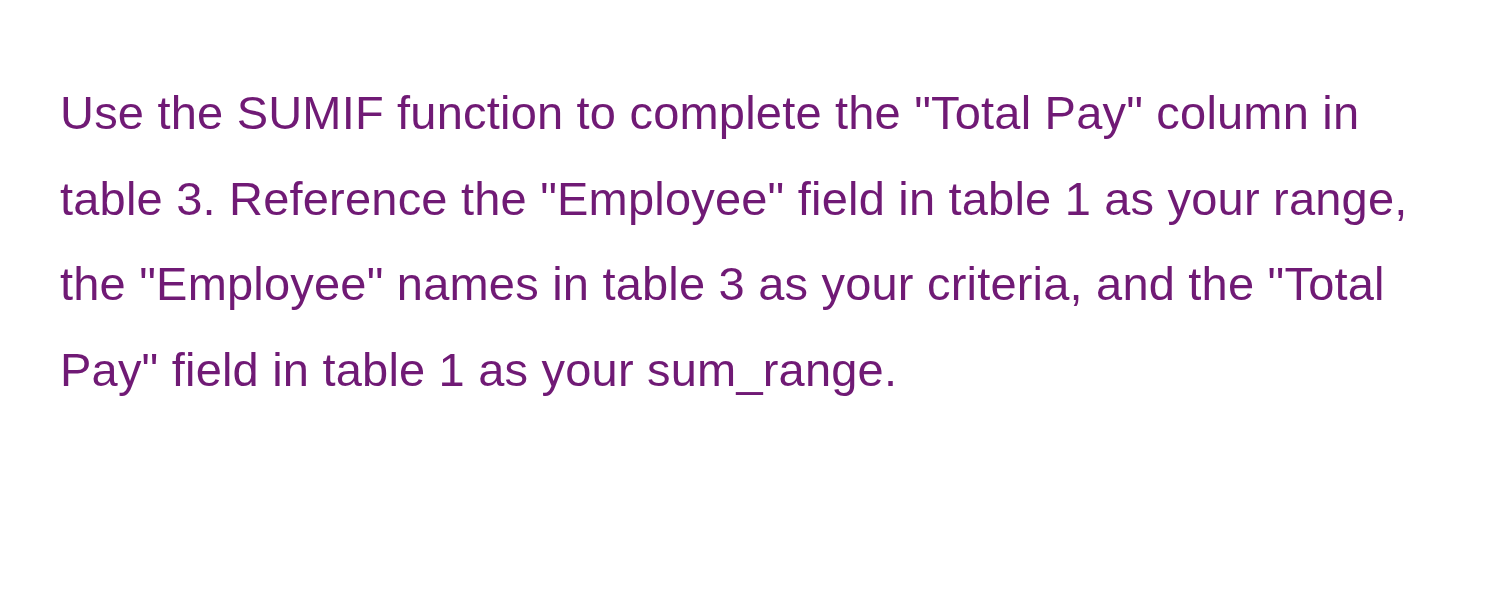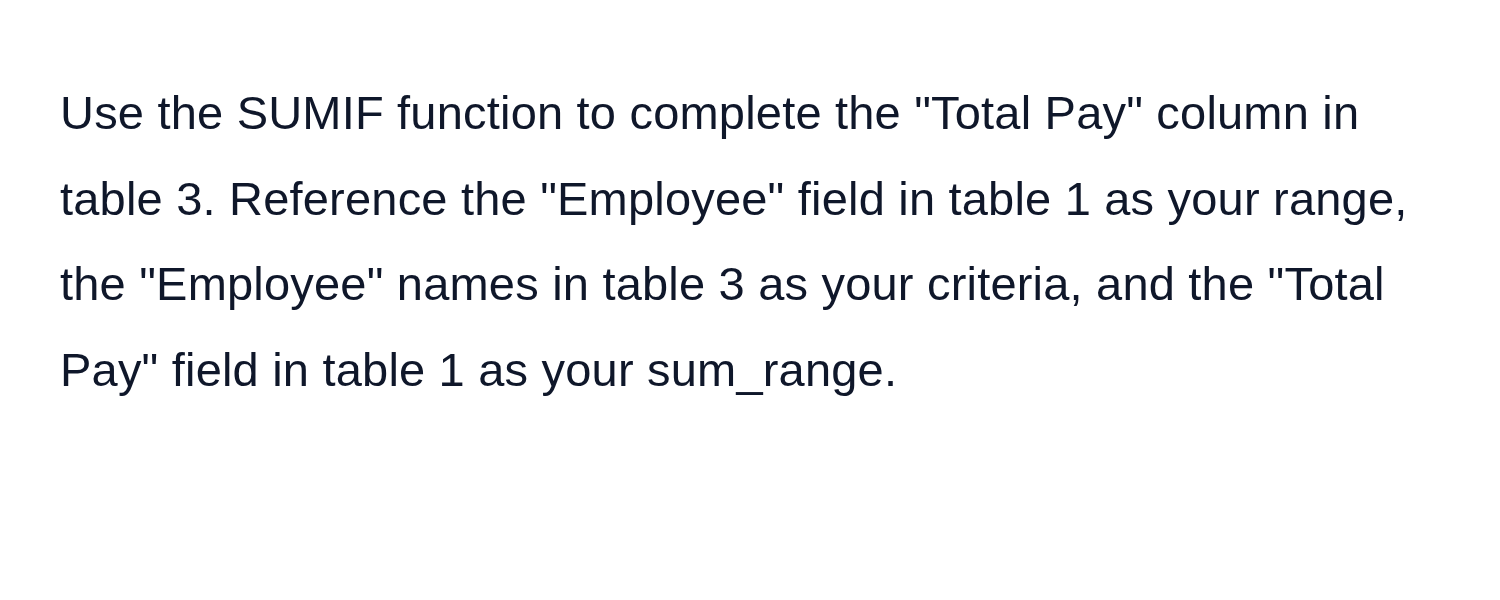--- a/index.html
+++ b/index.html
@@ -12,21 +12,21 @@
       height: 600px;
       background: #ffffff;
       font-family: -apple-system, BlinkMacSystemFont, "Segoe UI", Helvetica, Arial, sans-serif;
       padding: 70px 60px 70px 60px;
       display: flex;
       align-items: flex-start;
     }
     .instruction-text {
       font-size: 47px;
       line-height: 1.82;
-      color: #0f172a;
+      color: #701a75;
       font-weight: 400;
       letter-spacing: 0.2px;
       max-width: 1380px;
     }
   </style>
 </head>
 <body>
 
 <div class="instruction-text">Use the SUMIF function to complete the "Total Pay" column in table 3. Reference the "Employee" field in table 1 as your range, the "Employee" names in table 3 as your criteria, and the "Total Pay" field in table 1 as your sum_range.</div>
 

